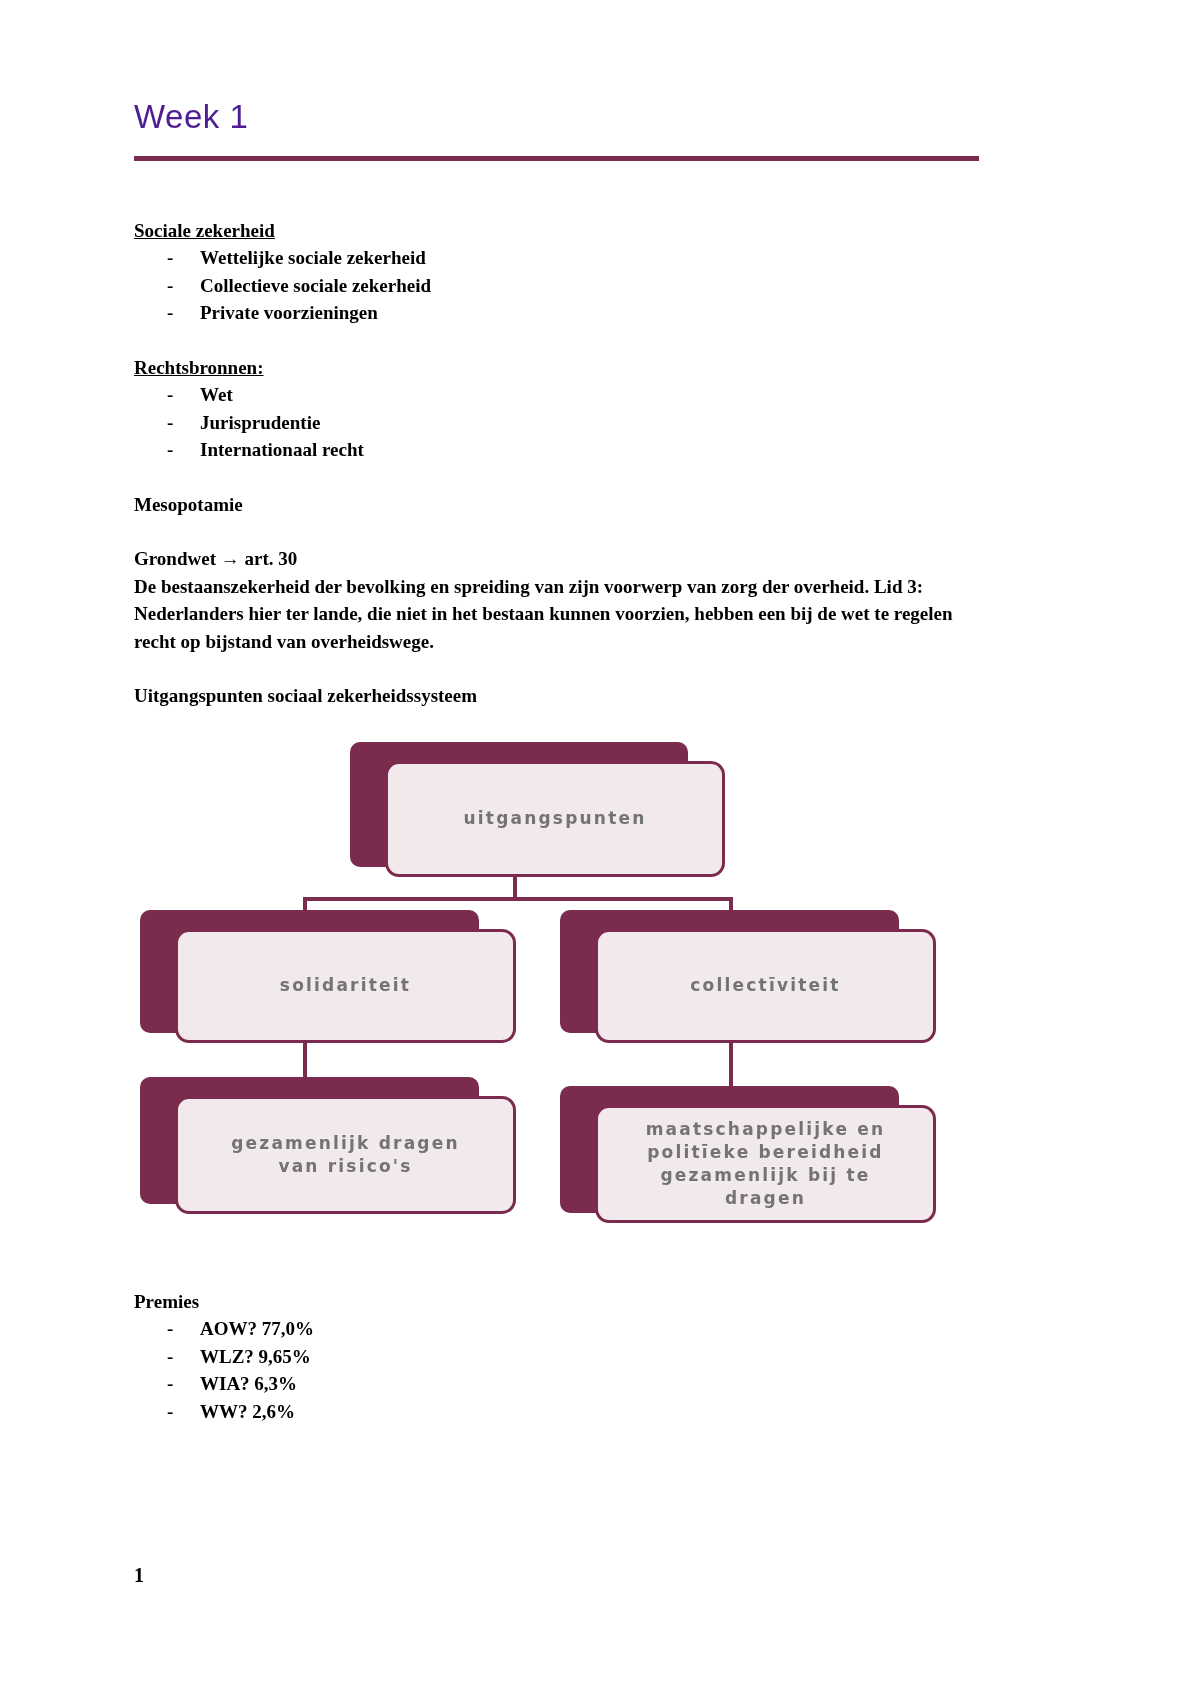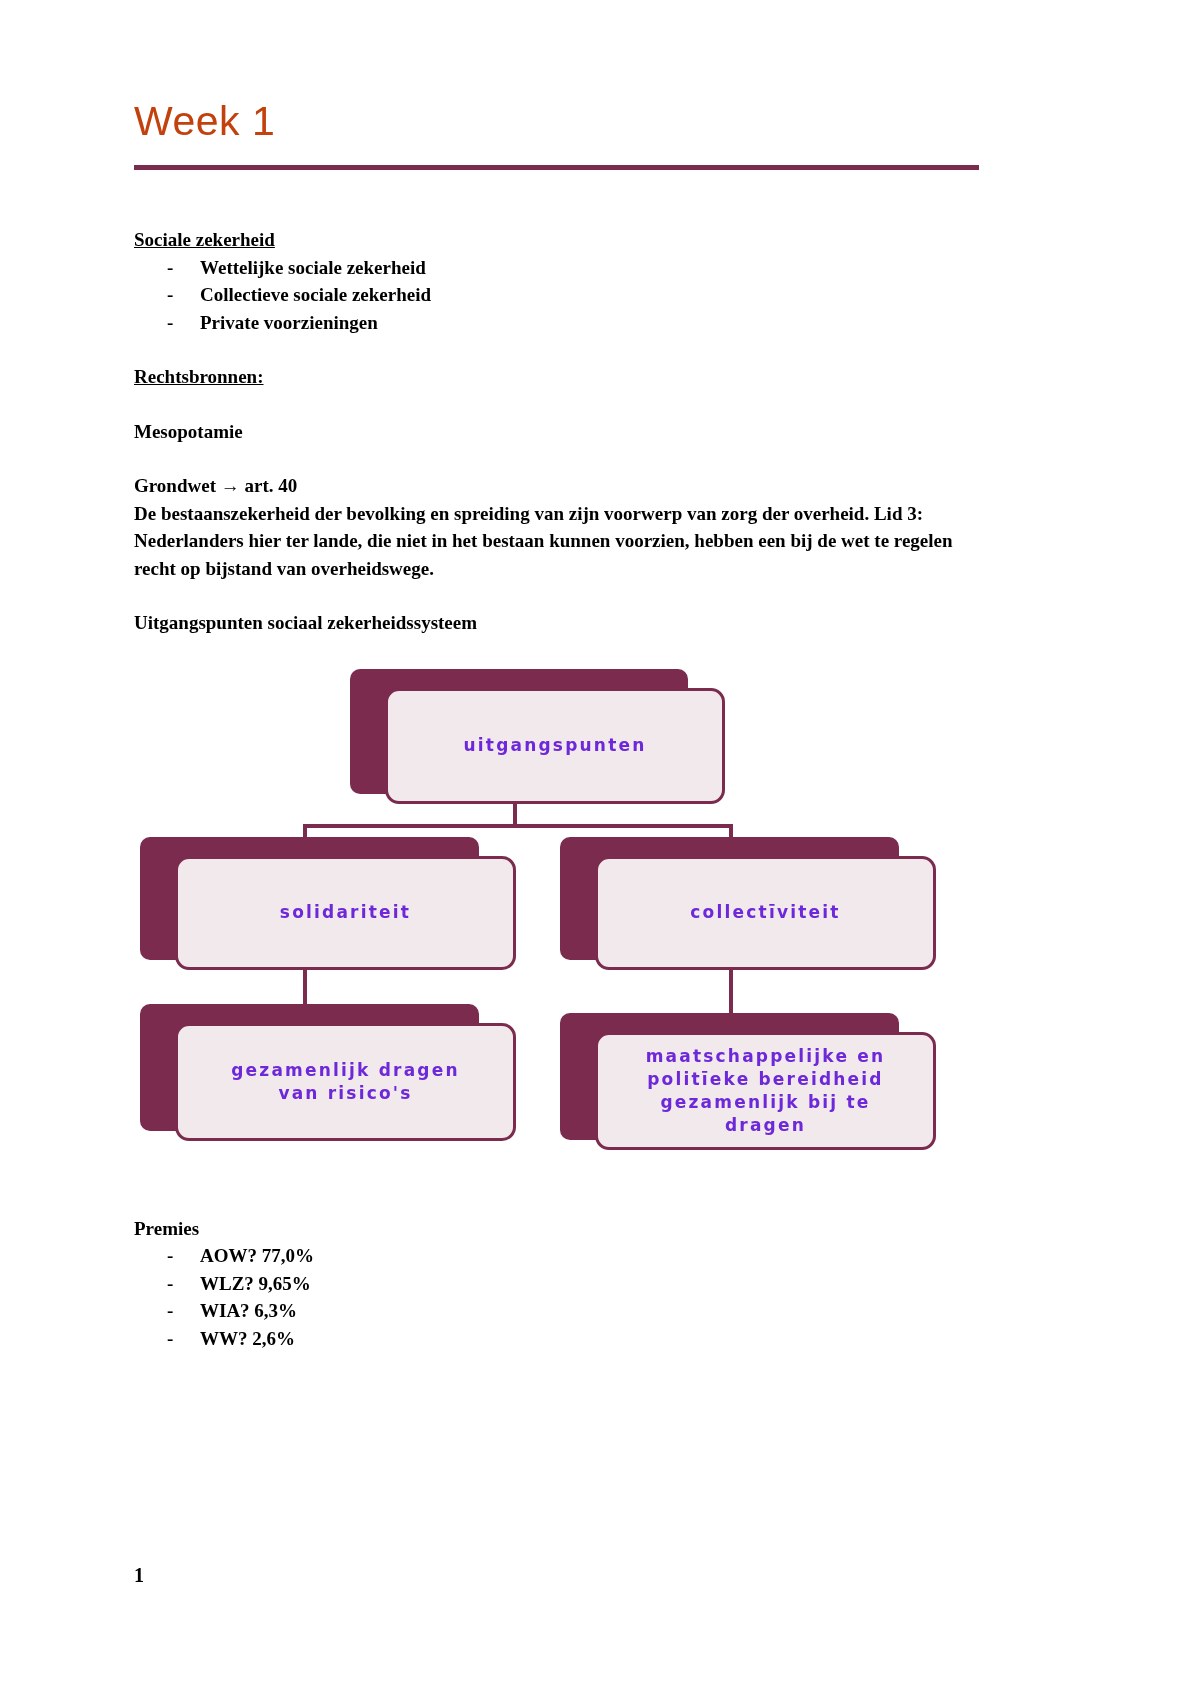--- a/index.html
+++ b/index.html
@@ -13,22 +13,22 @@
     color: #000000;
     overflow: hidden;
   }
   .content {
     padding: 98px 0 0 134px;
     width: 840px;
   }
   .doc-title {
     font-family: "Liberation Sans", sans-serif;
     font-weight: 400;
-    font-size: 41px;
-    color: #c2410c;
+    font-size: 33px;
+    color: #4c1d95;
     letter-spacing: 0.5px;
     line-height: 1.15;
   }
   .title-rule {
     margin-top: 20px;
     width: 845px;
     height: 5px;
     background: #7B2B4D;
   }
   .section-heading {
@@ -74,21 +74,21 @@
     border-radius: 14px;
     display: flex;
     align-items: center;
     justify-content: center;
     text-align: center;
     font-family: "DejaVu Sans", sans-serif;
     font-weight: bold;
     font-size: 17px;
     letter-spacing: 2.2px;
     line-height: 23px;
-    color: #6d28d9;
+    color: #737373;
     padding: 4px 8px;
     box-sizing: border-box;
   }
   .node .nbody span { white-space: pre-line; }
   .node-root { left: 350px; top: 2px;  width: 375px; height: 135px; }
   .node-l2a  { left: 140px; top: 170px; width: 376px; height: 133px; }
   .node-l2b  { left: 560px; top: 170px; width: 376px; height: 133px; }
   .node-l3a  { left: 140px; top: 337px; width: 376px; height: 137px; }
   .node-l3b  { left: 560px; top: 346px; width: 376px; height: 137px; }
   .conn { position: absolute; background: #7B2B4D; }
@@ -122,25 +122,30 @@
       <div class="section-heading">Sociale zekerheid</div>
       <ul class="dash-list">
         <li>Wettelijke sociale zekerheid</li>
         <li>Collectieve sociale zekerheid</li>
         <li>Private voorzieningen</li>
       </ul>
     </div>
 
     <div class="sec">
       <div class="section-heading">Rechtsbronnen:</div>
+      <ul class="dash-list">
+        <li>Wet</li>
+        <li>Jurisprudentie</li>
+        <li>Internationaal recht</li>
+      </ul>
     </div>
 
     <div class="para">Mesopotamie</div>
 
-    <div class="para">Grondwet → art. 40</div>
+    <div class="para">Grondwet → art. 30</div>
     <div class="para-tight">De bestaanszekerheid der bevolking en spreiding van zijn voorwerp van zorg der overheid. Lid 3: Nederlanders hier ter lande, die niet in het bestaan kunnen voorzien, hebben een bij de wet te regelen recht op bijstand van overheidswege.</div>
 
     <div class="para">Uitgangspunten sociaal zekerheidssysteem</div>
 
     <div class="diagram">
       <div class="conn conn-stub-top"></div>
       <div class="conn conn-hbar"></div>
       <div class="conn conn-l2a"></div>
       <div class="conn conn-l2b"></div>
       <div class="conn conn-l3a"></div>

